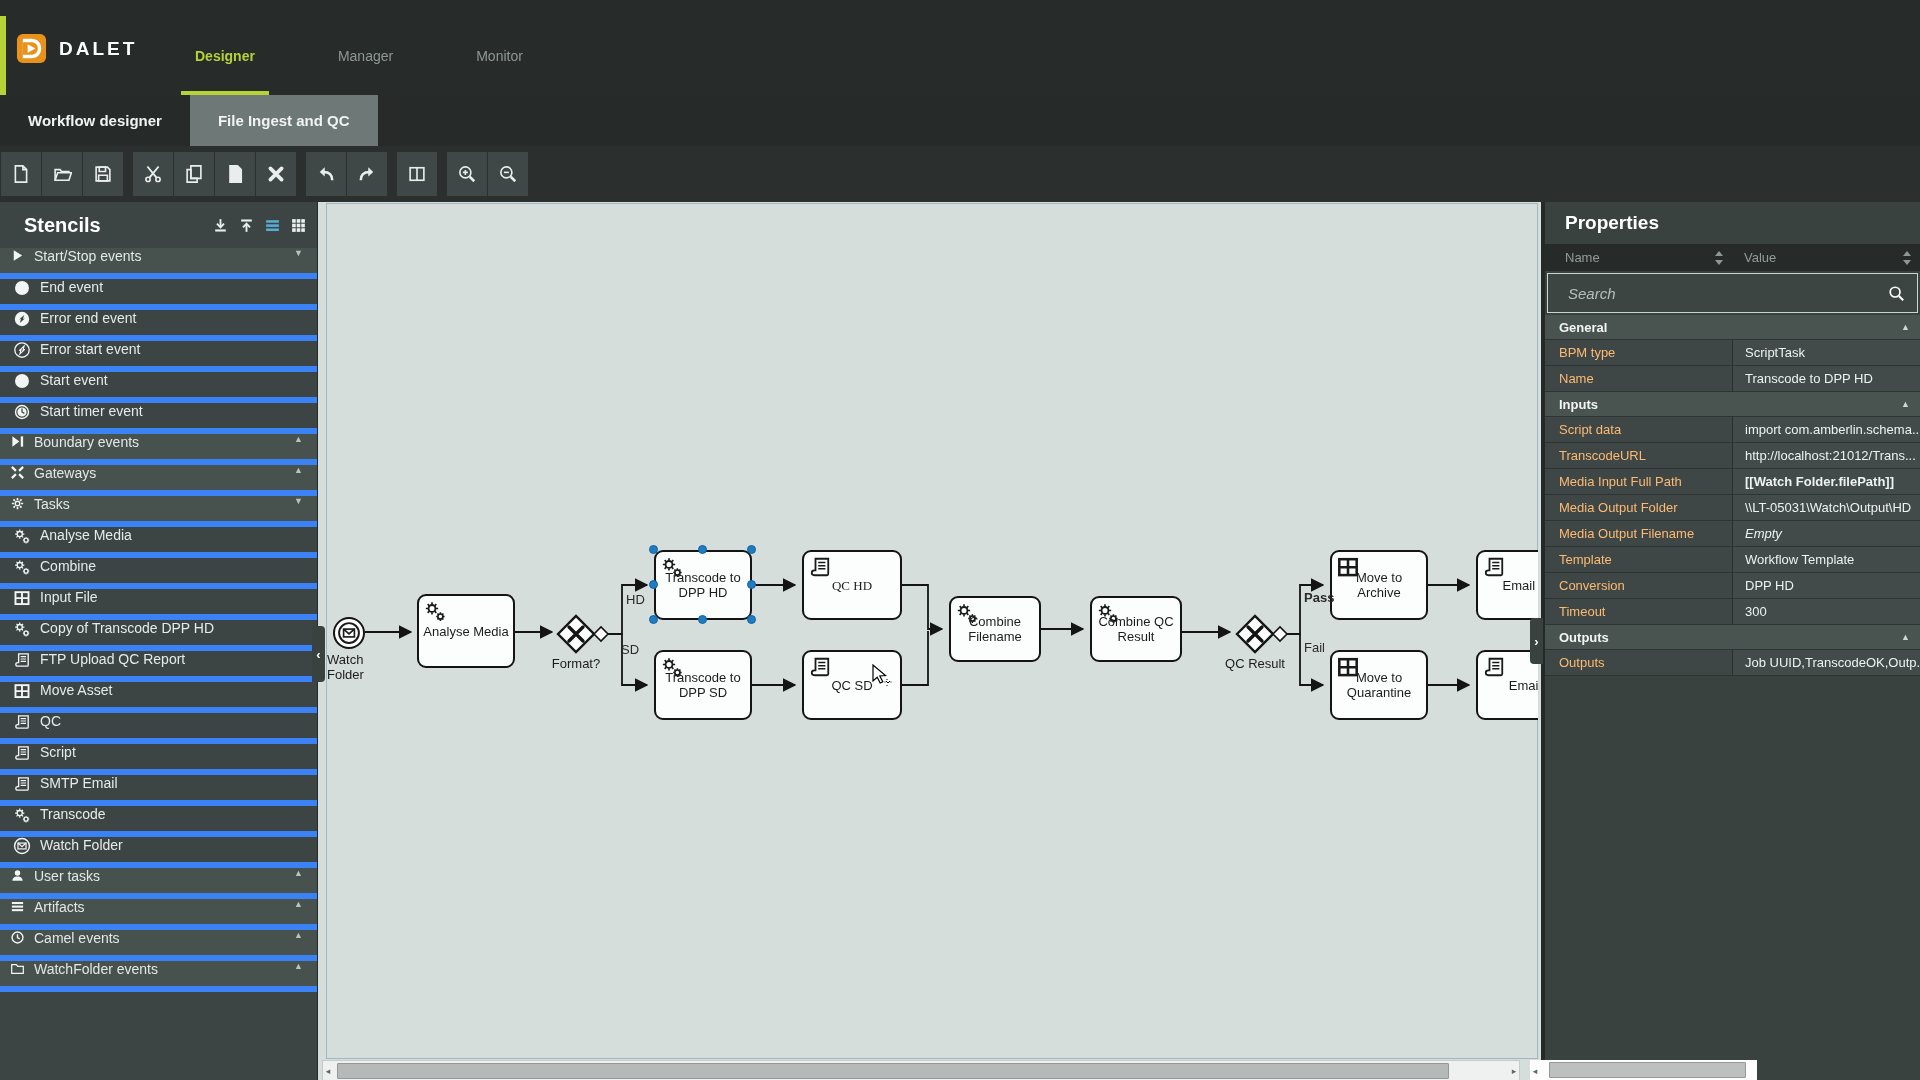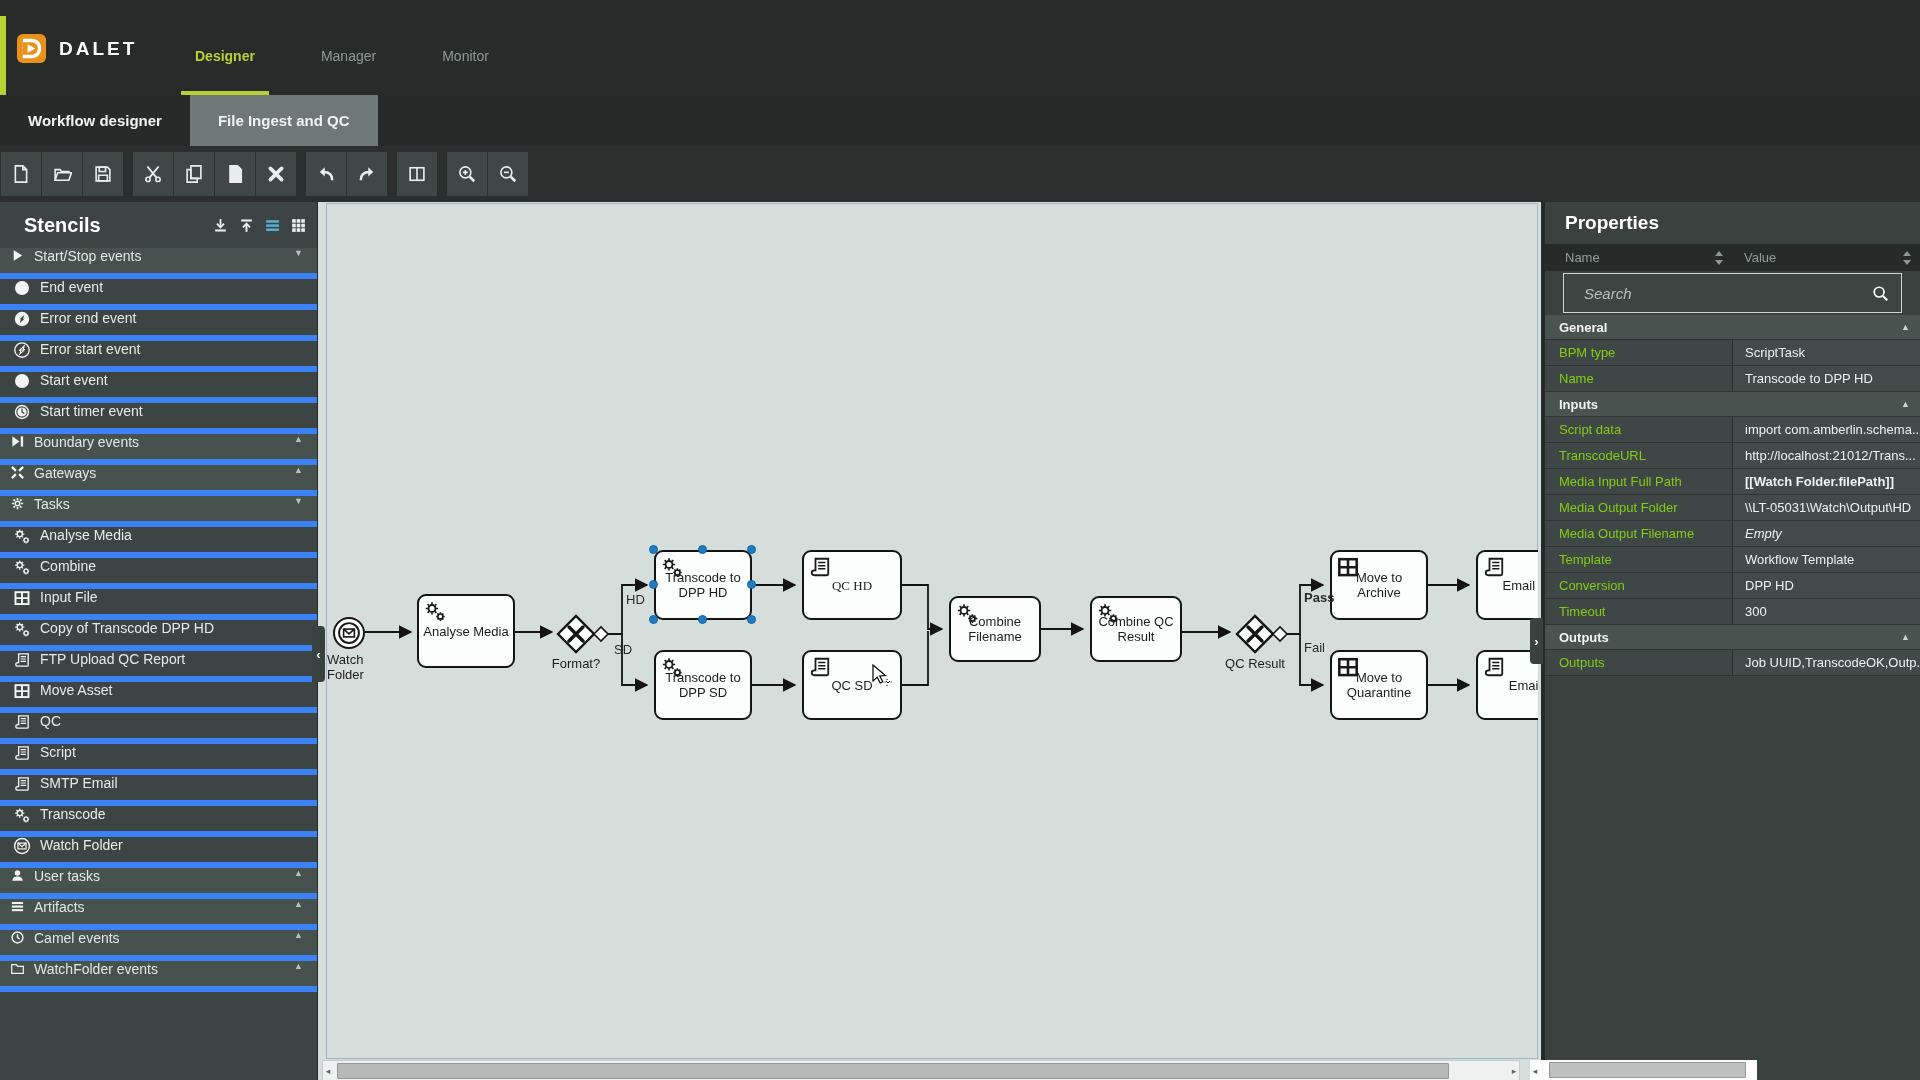--- a/index.html
+++ b/index.html
@@ -6,21 +6,21 @@
   html,body { width:1920px; height:1080px; overflow:hidden; background:#272c2b;
               font-family:"Liberation Sans", sans-serif; }
   .app { position:relative; width:1920px; height:1080px; }
 
   
   .topbar { position:relative; height:79px; background:#272c2b;margin-top:16px; }
   .accent-strip { position:absolute; left:0; top:0; width:6px; height:79px; background:#b5d334; }
   .logo { position:absolute; left:16px; top:17px; display:flex; align-items:center; gap:12px; }
   .logo-mark { width:31px; height:31px; display:block; }
   .logo-text { color:#fff; font-size:19px; font-weight:bold; letter-spacing:3px; }
-  .main-nav { position:absolute; left:195px; top:0; height:79px; display:flex; gap:66px; align-items:center; }
+  .main-nav { position:absolute; left:195px; top:0; height:79px; display:flex; gap:83px; align-items:center; }
   .nav-item { position:relative; height:79px; display:flex; align-items:center; color:#8d9896;
               font-size:14px; cursor:pointer; }
   .nav-item.active { color:#b5d334; font-weight:bold; }
   .nav-item.active::after { content:""; position:absolute; left:-14px; right:-14px; bottom:0;
               height:4px; background:#b5d334; }
 
   
   .doc-tabs { height:51px; background:#262b2a; display:flex; }
   .doc-tab { height:51px; display:flex; align-items:center; padding:0 28px; color:#f0f3f2;
              font-size:15px; font-weight:bold; cursor:pointer; }
@@ -93,32 +93,32 @@
   
   .properties { width:375px; background:#3a4240; position:relative; }
   .props-title { height:42px; display:flex; align-items:center; padding-left:20px;
                  color:#fff; font-size:19px; font-weight:bold; }
   .props-cols { height:27px; background:#262b2a; display:flex; align-items:center;
                 color:#929d9b; font-size:13px; }
   .pcol { display:flex; align-items:center; cursor:pointer; }
   .pcol.name { width:187px; padding-left:20px; }
   .pcol.value { flex:1; padding-left:12px; }
   .pcol .sorticon { margin-left:auto; margin-right:8px; width:10px; height:13px; color:#8d9896; }
-  .props-search { padding:2px 18px; }
+  .props-search { padding:2px 2px; }
   .props-search .box { position:relative; height:40px; border:1px solid #cdd5d3; background:#3d4543; }
   .props-search input { position:absolute; inset:0; background:transparent; border:none; outline:none;
                  padding:0 40px 0 20px; color:#dfe5e3; font-size:15px; font-style:italic;
                  font-family:"Liberation Sans", sans-serif; }
   .props-search input::placeholder { color:#b6bfbd; opacity:1; }
   .props-search .icon { position:absolute; right:12px; top:11px; width:17px; height:17px; color:#fff; }
   .psec { height:25px; background:#49534f; display:flex; align-items:center; padding:0 10px 0 14px;
           color:#f2f5f4; font-size:13px; font-weight:bold; border-bottom:1px solid #2e3432; cursor:pointer; }
   .psec .chev { margin-left:auto; font-size:9px; color:#cfd6d4; }
   .prow { height:26px; display:flex; border-bottom:1px solid #2e3432; font-size:13px; cursor:pointer; }
-  .prow .pname { width:187px; background:#3e4745; color:#84cc16; display:flex; align-items:center;
+  .prow .pname { width:187px; background:#3e4745; color:#fdba74; display:flex; align-items:center;
                  padding-left:14px; }
   .prow .pvalue { flex:1; background:#424b49; color:#eef2f0; display:flex; align-items:center;
                  padding-left:12px; border-left:1px solid #2a302e; white-space:nowrap; overflow:hidden; }
   .pvalue.bold { font-weight:bold; }
   .pvalue.italic { font-style:italic; }
   .props-hscroll { position:absolute; left:-15px; top:858px; width:227px; height:22px; background:#fdfdfd;
                    display:flex; align-items:center; }
   .props-hscroll .sb-thumb { left:19px; width:197px; background:#bcc0bf; }
 
   
@@ -697,21 +697,21 @@
           <div class="tnode" style="left: 1158px; top: 448px; width: 98px; height: 70px;">
             <span class="icon nicon">
               <svg viewBox="0 0 16 16" fill="none" stroke="currentColor" stroke-width="1.3">
                 <path d="M5 2.5h8.5v10.2c0 .5-.4.8-.9.8H4.3c-1 0-1.8-.7-1.8-1.6S3.3 10.3 4.3 10.3H5z" stroke-width="1.2"></path>
                 <path d="M6.8 5h4.8M6.8 7.1h4.8M6.8 9.2h4.8" stroke-width="1"></path>
               </svg>
             </span>
             <span>Email</span>
           </div>
           <div class="elabel" style="left: 308px; top: 390px; text-align: right;">HD</div>
-          <div class="elabel" style="left: 296px; top: 440px;">SD</div>
+          <div class="elabel" style="left: 303px; top: 440px;">SD</div>
           <div class="elabel" style="left: 986px; top: 388px; font-weight: bold;">Pass</div>
           <div class="elabel" style="left: 986px; top: 438px;">Fail</div>
           <div class="cursor" style="left: 552px; top: 462px;"><svg viewBox="0 0 22 26">
               <path d="M3 1v16l4.2-3.8 3 5.8 2.6-1.3-3-5.7 5.7-.5z" fill="#fff" stroke="#000" stroke-width="1.2"></path>
               <path d="M16 17l2 2M20 17l-2 2M17 15v1M17 21v1M14.5 18h1M20.5 18h1" stroke="#000" stroke-width="1"></path>
             </svg></div>
         </div>
       <div class="edge-tab left">‹</div>
       <div class="edge-tab right">›</div>
       <div class="canvas-hscroll">

